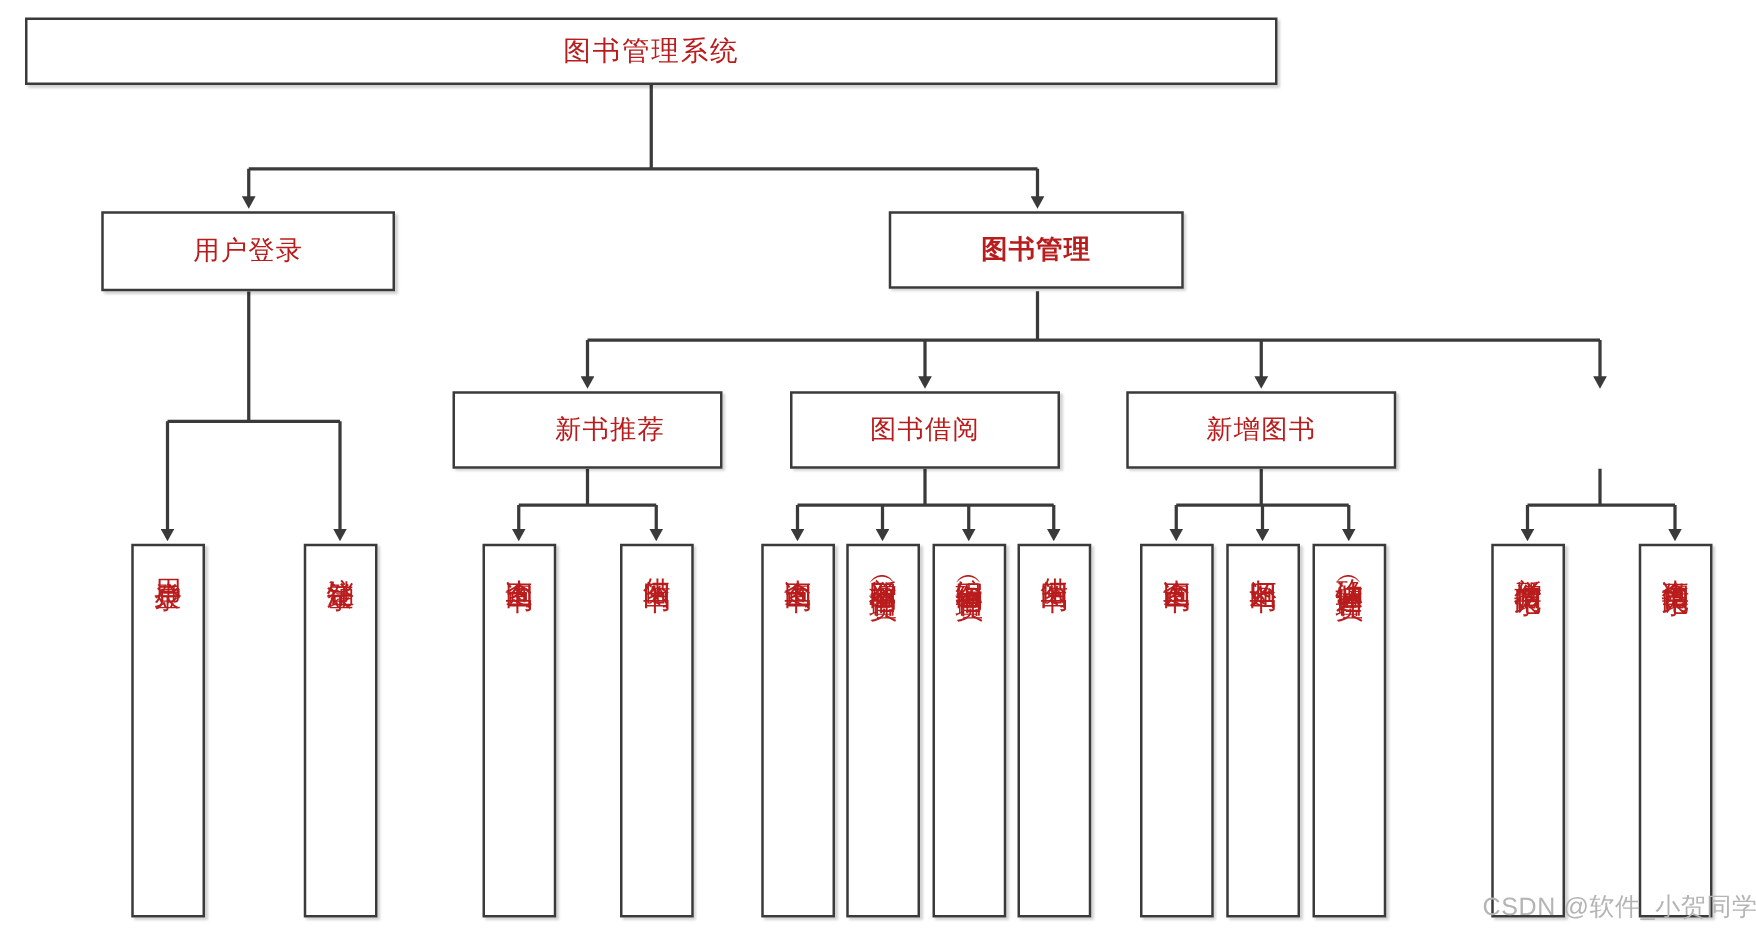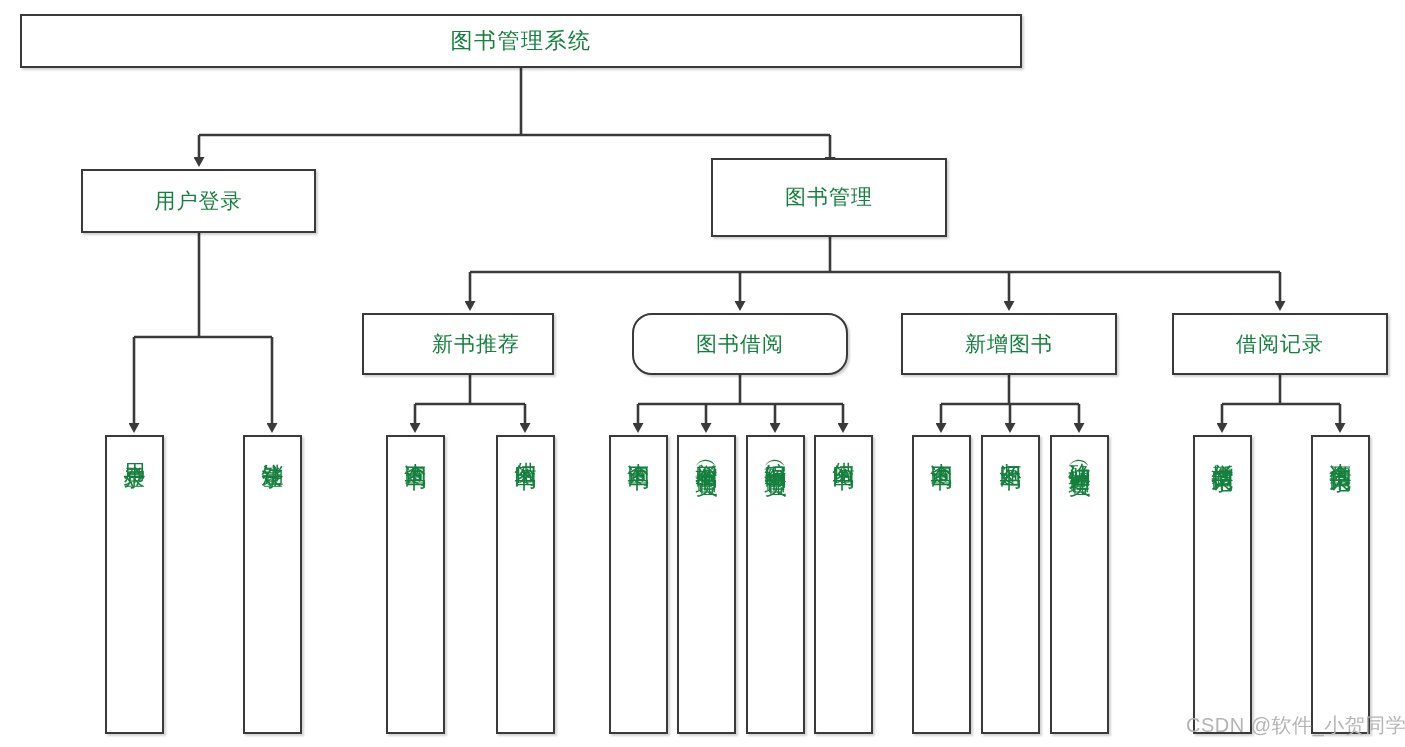--- a/index.html
+++ b/index.html
@@ -34,21 +34,21 @@
     display: flex;
     align-items: center;
     justify-content: center;
     color: #1d1d1d;
     z-index: 2;
   }
   .node .label {
     display: block;
     text-align: center;
     line-height: 1.05;
-    color: #15803d;
+    color: #b91c1c;
   }
   
   .node.h .label {
     font-size: 21px;
     letter-spacing: 1px;
     white-space: nowrap;
   }
   .node.root .label {
     font-size: 22px;
     letter-spacing: 1.5px;
@@ -133,36 +133,33 @@
     </g>
   </svg>
 
   <div class="node h root" style="left:20px; top:14px; width:1002px; height:54px;">
     <span class="label">图书管理系统</span>
   </div>
 
   <div class="node h" style="left:81px; top:169px; width:235px; height:64px;">
     <span class="label">用户登录</span>
   </div>
-  <div class="node h" style="left:711px; top:158px; width:236px; height:79px;">
+  <div class="node h" style="left:711px; top:169px; width:236px; height:62px;font-weight:bold;">
     <span class="label">图书管理</span>
   </div>
 
-  <div class="node h" style="left:362px; top:313px; width:192px; height:62px;padding-left:36px;">
+  <div class="node h" style="left:362px; top:313px; width:216px; height:62px;padding-left:36px;">
     <span class="label">新书推荐</span>
   </div>
-  <div class="node h" style="left:632px; top:313px; width:216px; height:62px;border-radius:20px;">
+  <div class="node h" style="left:632px; top:313px; width:216px; height:62px;">
     <span class="label">图书借阅</span>
   </div>
   <div class="node h" style="left:901px; top:313px; width:216px; height:62px;">
     <span class="label">新增图书</span>
   </div>
-  <div class="node h" style="left:1172px; top:313px; width:216px; height:62px;">
-    <span class="label">借阅记录</span>
-  </div>
 
   <div class="node v" style="left:105px; top:435px; width:59px; height:299px;">
     <span class="label">用户登录</span>
   </div>
   <div class="node v" style="left:243px; top:435px; width:59px; height:299px;">
     <span class="label">注销登录</span>
   </div>
 
   <div class="node v" style="left:386px; top:435px; width:59px; height:299px;">
     <span class="label">查询图书</span>

